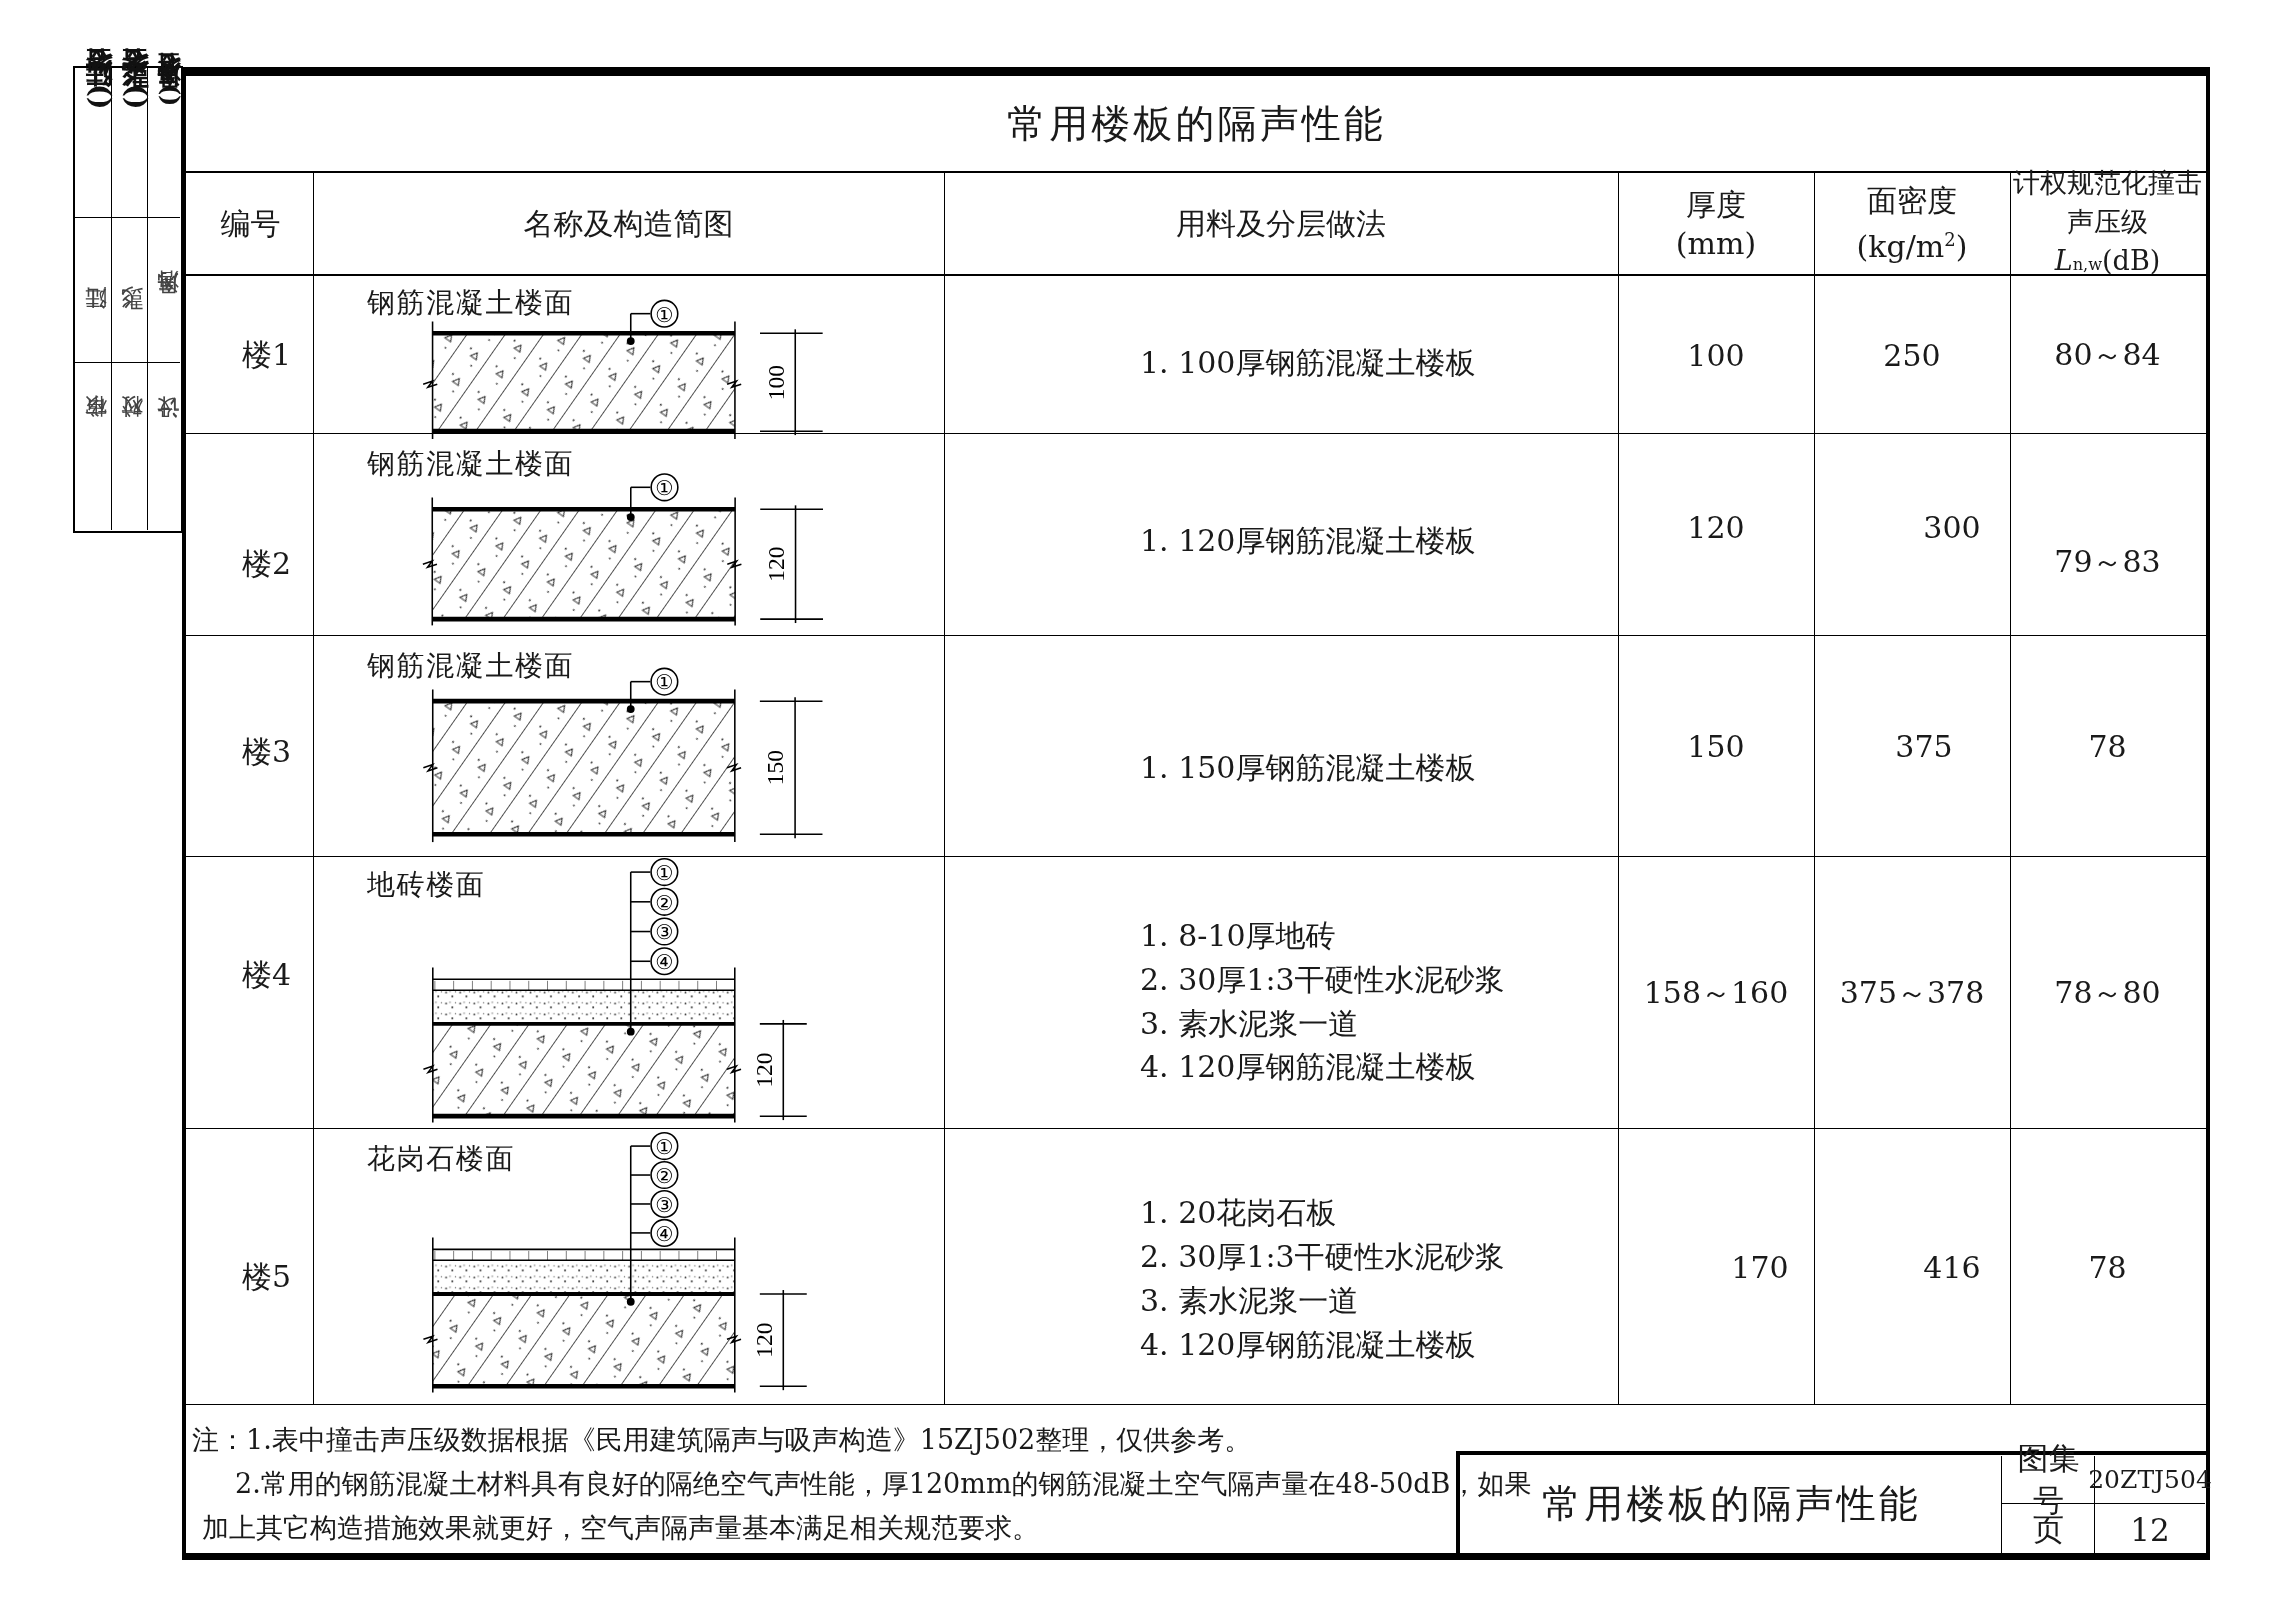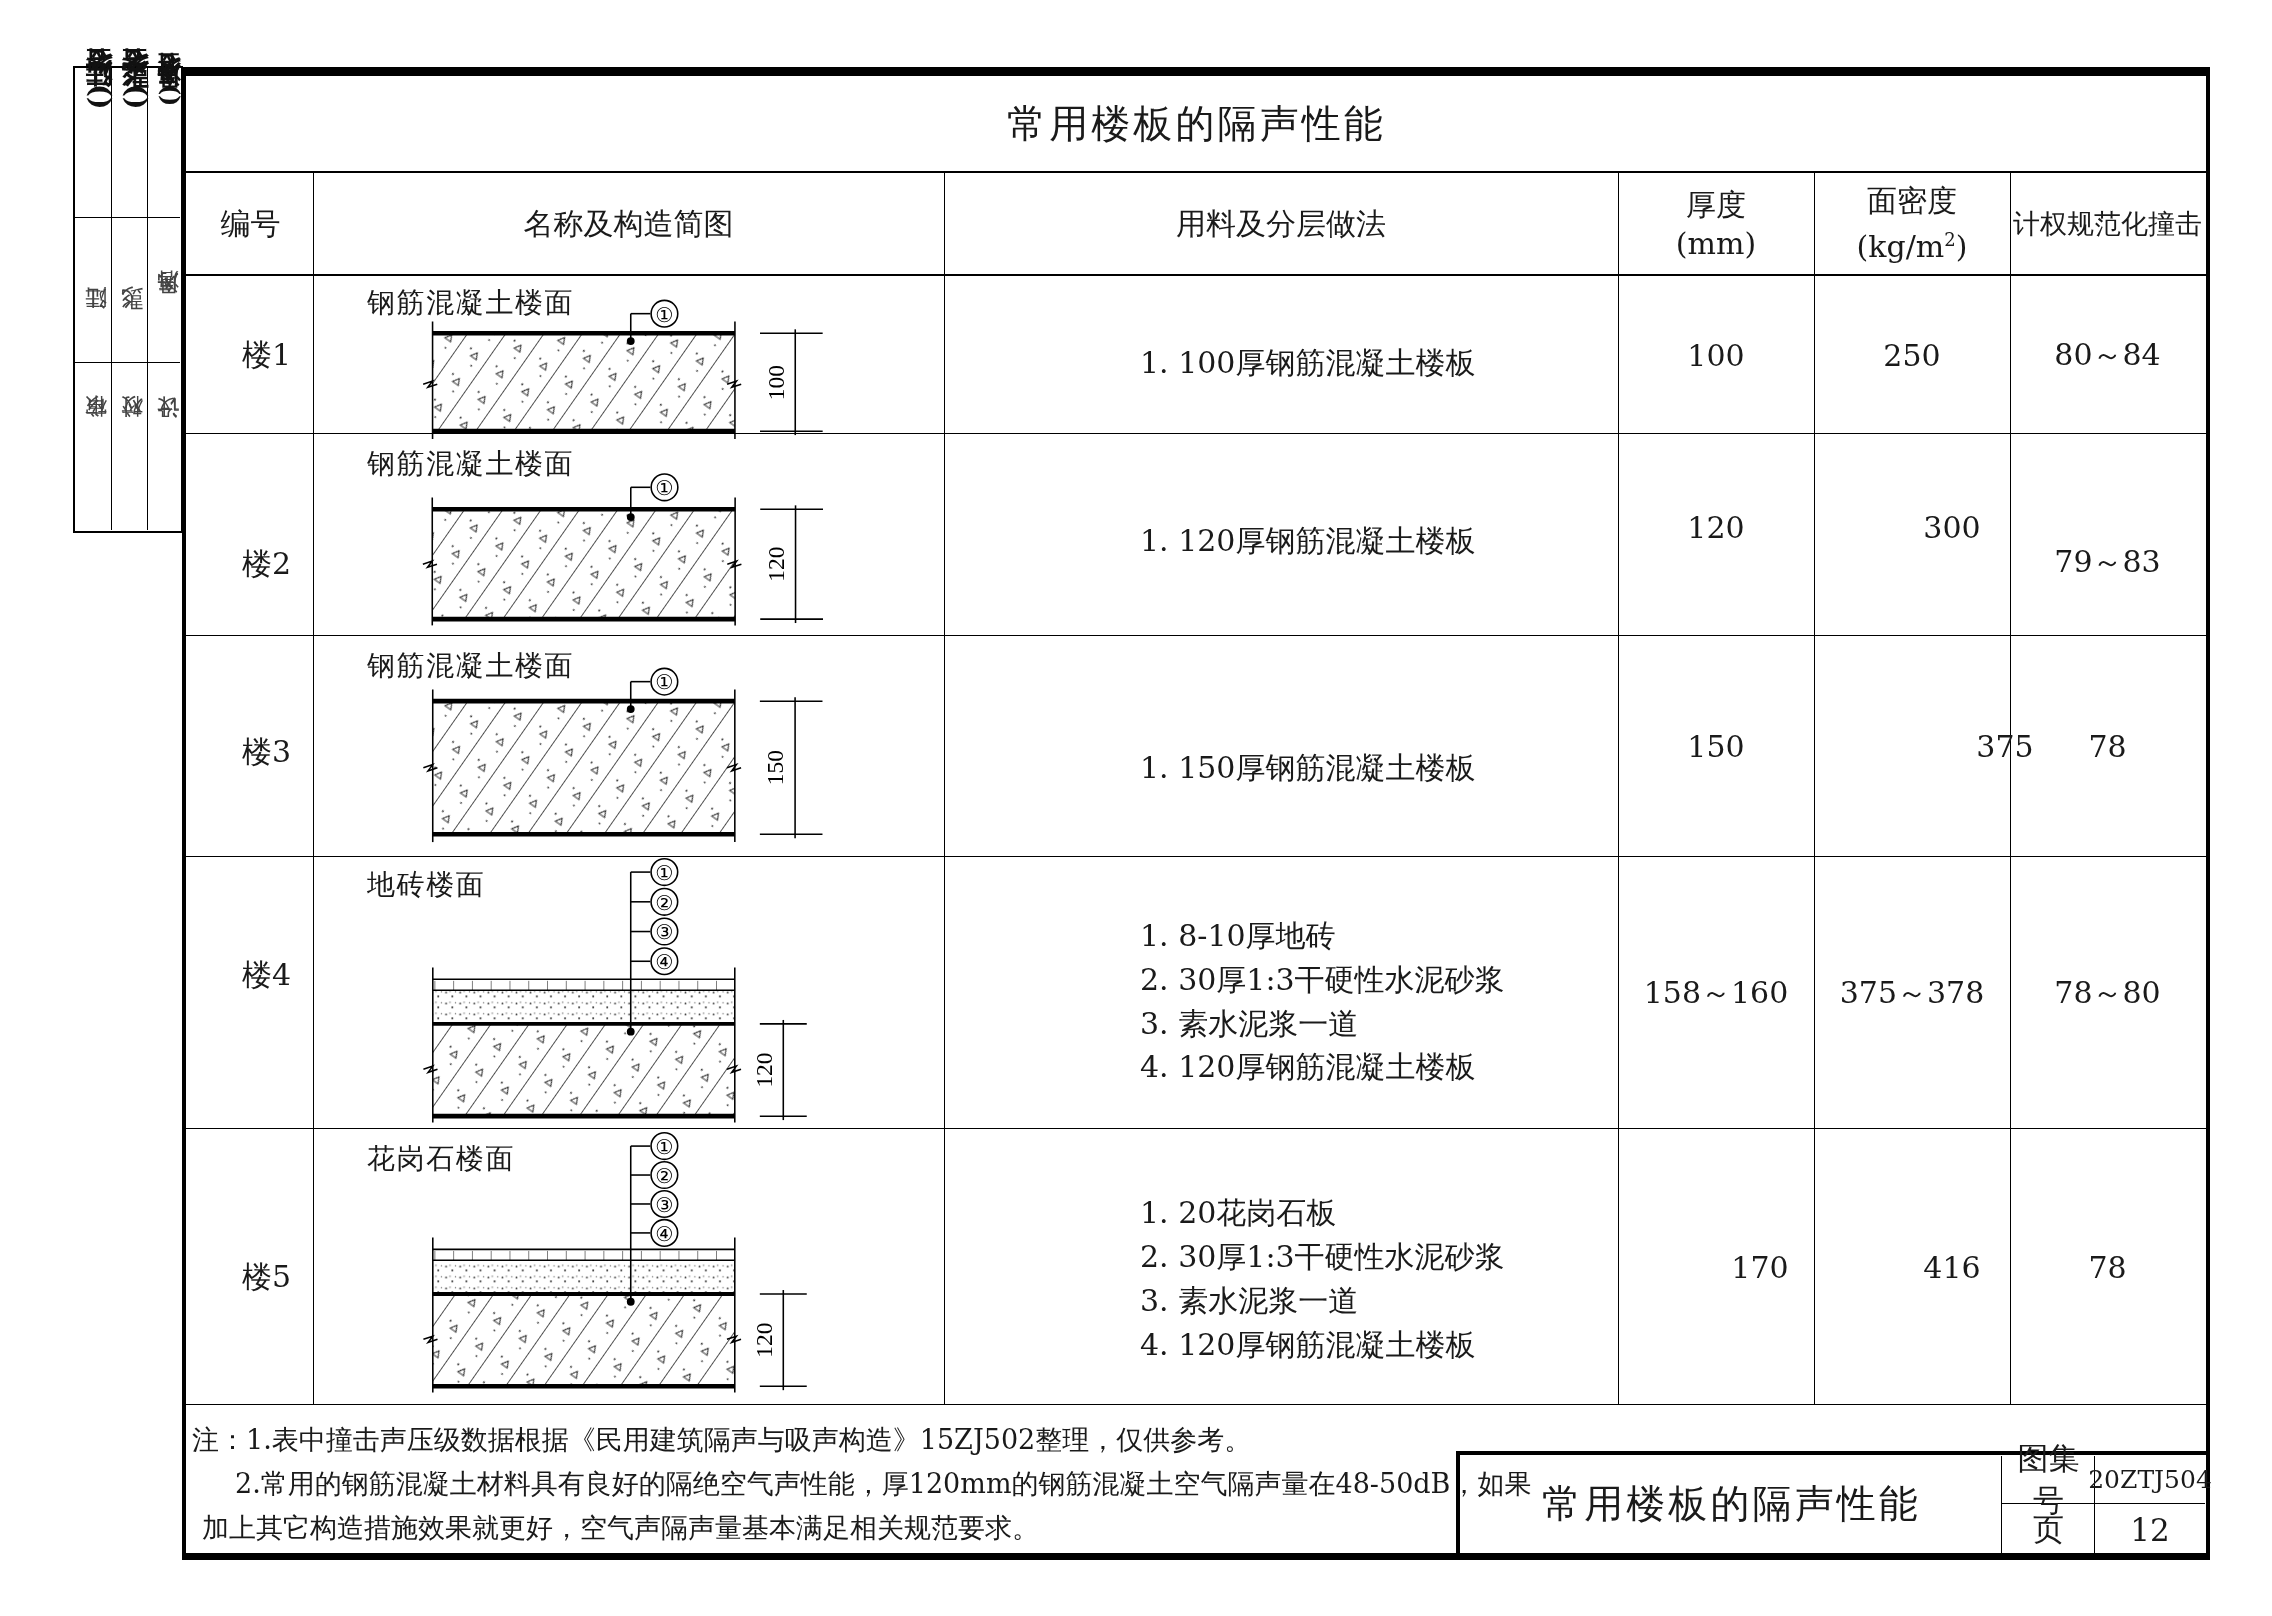--- a/index.html
+++ b/index.html
@@ -72,20 +72,21 @@
 <div class="cell hdr" style="left:1618px; top:173px; width:196px; height:101px; flex-direction:column;">
   <span>厚度</span>
   <span>(mm)</span>
 </div>
 <div class="cell hdr" style="left:1814px; top:173px; width:196px; height:101px; flex-direction:column;">
   <span>面密度</span>
   <span><span>(kg/m</span><sup>2</sup><span>)</span></span>
 </div>
 <div class="cell hdr" style="left:2010px; top:173px; width:195px; height:101px; flex-direction:column; font-size:27px;align-items:center;">
   <span>计权规范化撞击</span>
+  <span><span>声压级 </span><span class="ital">L</span><span class="sub">n,w</span><span>(dB)</span></span>
 </div>
 
 <svg width="0" height="0" style="position:absolute;">
   <defs>
     <pattern id="concrete" patternUnits="userSpaceOnUse" width="40" height="40" patternTransform="rotate(35)">
       <line x1="0" y1="0" x2="0" y2="40" stroke="#222" stroke-width="2"></line>
       <circle cx="15" cy="12" r="1.4" fill="#444"></circle>
       <circle cx="28" cy="30" r="1.2" fill="#444"></circle>
       <path d="M20 20 l5 -8 l4 8 z" fill="none" stroke="#333" stroke-width="1.4"></path>
     </pattern>
@@ -166,21 +167,21 @@
   <line x1="275" y1="20" x2="300" y2="20" stroke="#000" stroke-width="2"></line>
   <circle cx="318" cy="20" r="17" fill="#fff" stroke="#000" stroke-width="2"></circle>
   <text x="318" y="30" font-size="26" text-anchor="middle" font-family="Liberation Serif, serif">①</text>
   <line x1="440" y1="45" x2="520" y2="45" stroke="#000" stroke-width="2"></line>
   <line x1="440" y1="215" x2="520" y2="215" stroke="#000" stroke-width="2"></line>
   <line x1="485" y1="40" x2="485" y2="220" stroke="#000" stroke-width="2"></line>
   <text x="0" y="0" font-size="30" font-family="Liberation Serif, serif" transform="translate(470,130) rotate(-90)" text-anchor="middle">150</text>
 </svg>
 <div class="mat" style="left:1140px; top:746px;">1. 150厚钢筋混凝土楼板</div>
 <div class="cell val" style="left:1618px; top:637px; width:196px; height:219px;">150</div>
-<div class="cell val" style="left:1895px; top:637px; width:196px; height:219px;padding-left:24px;">375</div>
+<div class="cell val" style="left:1814px; top:637px; width:196px; height:219px;padding-left:24px;">375</div>
 <div class="cell val" style="left:2010px; top:637px; width:195px; height:219px;">78</div>
 
 <div class="cell code" style="left:187px; top:858px; width:127px; height:235px;">楼4</div>
 <div class="dlabel" style="left:367px; top:866px;">地砖楼面</div>
 <svg class="abs" style="left:415px; top:858px;" width="408" height="266" viewBox="0 0 520 340">
   <rect x="22" y="157" width="386" height="12" fill="url(#tile)"></rect>
   <line x1="22" y1="155" x2="408" y2="155" stroke="#000" stroke-width="2"></line>
   <line x1="22" y1="169" x2="408" y2="169" stroke="#000" stroke-width="2"></line>
   <rect x="22" y="170" width="386" height="40" fill="url(#mortar)"></rect>
   <rect x="22" y="212" width="386" height="118" fill="url(#concrete)"></rect>

